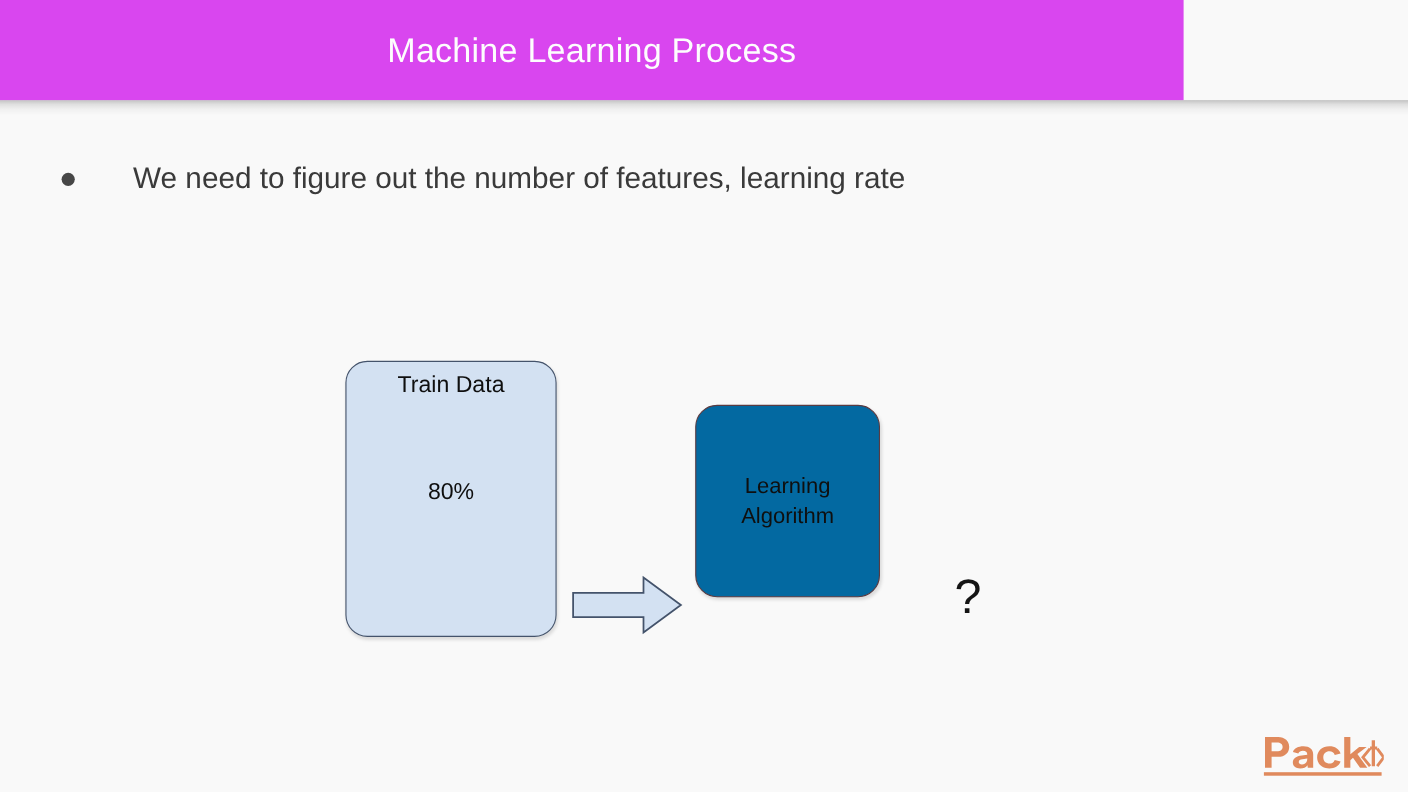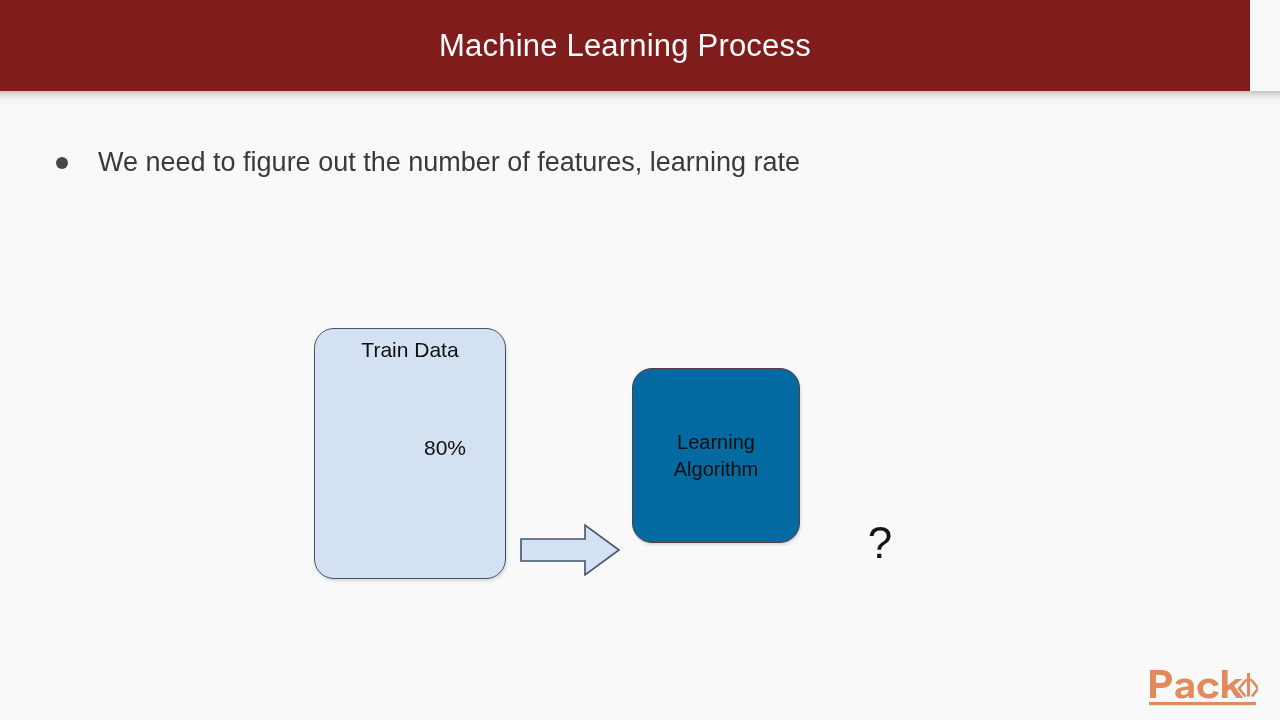--- a/index.html
+++ b/index.html
@@ -14,23 +14,23 @@
     font-family: "Liberation Sans", sans-serif;
     overflow: hidden;
     position: relative;
   }
 
   
   .slide-header {
     position: absolute;
     left: 0;
     top: 0;
-    width: 1250px;
+    width: 1076px;
     height: 91px;
-    background: #7f1d1d;
+    background: #d946ef;
     display: flex;
     align-items: center;
     justify-content: center;
     box-sizing: border-box;
     z-index: 5;
   }
   .slide-title {
     color: #fdfdfd;
     font-size: 31px;
     font-weight: 400;
@@ -70,21 +70,21 @@
   }
   .bullet-dot {
     width: 12px;
     height: 12px;
     border-radius: 50%;
     background: #474747;
     margin-top: 11px;
     flex: 0 0 auto;
   }
   .bullet-text {
-    margin-left: 30px;
+    margin-left: 53px;
     font-size: 27px;
     color: #3a3a3a;
     font-weight: 400;
     line-height: 1.2;
     white-space: nowrap;
   }
 
   
   .diagram {
     position: absolute;
@@ -123,21 +123,20 @@
   }
   .box-train-value {
     position: absolute;
     top: 107px;
     left: 0;
     width: 100%;
     text-align: center;
     font-size: 21px;
     color: #0f0f0f;
     line-height: 1.1;
-    padding-left: 35px;
   }
   .box-algo {
     left: 632px;
     top: 277px;
     width: 168px;
     height: 175px;
     background: #0369a1;
     border-color: #5a3b42;
   }
   .box-algo-label {

